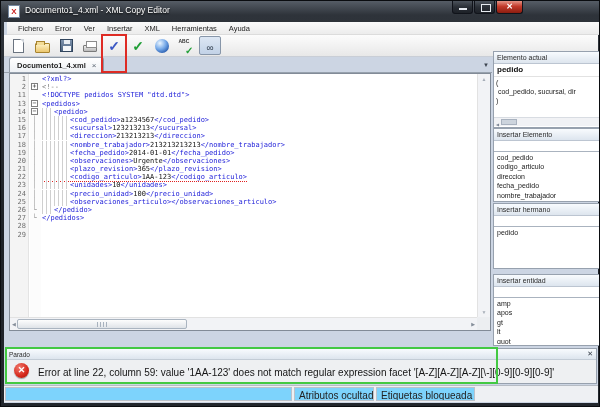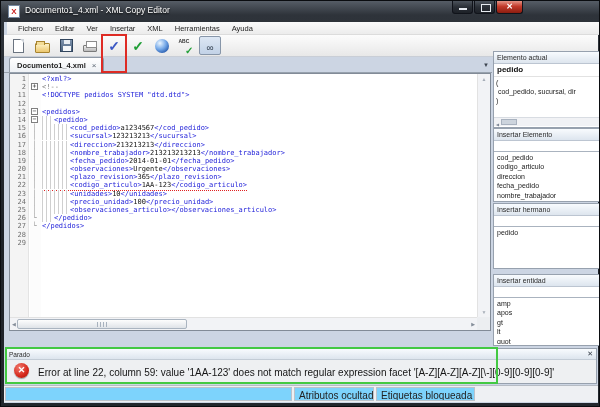--- a/index.html
+++ b/index.html
@@ -147,21 +147,21 @@
       <span class="wb minb"></span>
       <span class="wb maxb"></span>
       <span class="wb close"></span>
     </span>
   </div>
 
   <div class="client"></div>
 
   <div class="menubar" id="menubar">
       <span class="menu-item">Fichero</span>
-      <span class="menu-item">Editar</span>
+      <span class="menu-item">Error</span>
       <span class="menu-item">Ver</span>
       <span class="menu-item">Insertar</span>
       <span class="menu-item">XML</span>
       <span class="menu-item">Herramientas</span>
       <span class="menu-item">Ayuda</span>
     </div>
 
   <div class="toolbar" id="toolbar">
       <span class="tbtn">
         <span class="ic i-new-document"></span>
@@ -200,21 +200,20 @@
     <span class="tab-dd"></span>
   </div>
 
   <div class="editor">
     <div class="ed-margin-bg"></div>
     <div class="ed-fold-bg"></div>
     <div id="lines">
         <div class="ed-row"><span class="ed-num">1</span><span class="ed-fold"></span><span class="ed-text"><span class="seg-t">&lt;?xml?&gt;</span></span></div>
         <div class="ed-row"><span class="ed-num">2</span><span class="ed-fold"><span class="fbox">+</span></span><span class="ed-text"><span class="seg-c">&lt;!--</span></span></div>
         <div class="ed-row"><span class="ed-num">11</span><span class="ed-fold"></span><span class="ed-text"><span class="seg-t">&lt;!DOCTYPE pedidos SYSTEM "dtd.dtd"&gt;</span></span></div>
-        <div class="ed-row"><span class="ed-num">12</span><span class="ed-fold"></span><span class="ed-text"></span></div>
         <div class="ed-row"><span class="ed-num">13</span><span class="ed-fold"><span class="fbox">−</span></span><span class="ed-text"><span class="seg-t">&lt;pedidos&gt;</span></span></div>
         <div class="ed-row"><span class="ed-num">14</span><span class="ed-fold"><span class="fbox">−</span></span><span class="ed-text"><span class="ig"></span><span class="ig"></span><span class="ig"></span><span class="seg-t">&lt;pedido&gt;</span></span></div>
         <div class="ed-row"><span class="ed-num">15</span><span class="ed-fold"><span class="fline">│</span></span><span class="ed-text"><span class="ig"></span><span class="ig"></span><span class="ig"></span><span class="ig"></span><span class="ig"></span><span class="ig"></span><span class="ig"></span><span class="seg-t">&lt;cod_pedido&gt;</span><span class="seg-v">a1234567</span><span class="seg-t">&lt;/cod_pedido&gt;</span></span></div>
         <div class="ed-row"><span class="ed-num">16</span><span class="ed-fold"><span class="fline">│</span></span><span class="ed-text"><span class="ig"></span><span class="ig"></span><span class="ig"></span><span class="ig"></span><span class="ig"></span><span class="ig"></span><span class="ig"></span><span class="seg-t">&lt;sucursal&gt;</span><span class="seg-v">123213213</span><span class="seg-t">&lt;/sucursal&gt;</span></span></div>
         <div class="ed-row"><span class="ed-num">17</span><span class="ed-fold"><span class="fline">│</span></span><span class="ed-text"><span class="ig"></span><span class="ig"></span><span class="ig"></span><span class="ig"></span><span class="ig"></span><span class="ig"></span><span class="ig"></span><span class="seg-t">&lt;direccion&gt;</span><span class="seg-v">213213213</span><span class="seg-t">&lt;/direccion&gt;</span></span></div>
         <div class="ed-row"><span class="ed-num">18</span><span class="ed-fold"><span class="fline">│</span></span><span class="ed-text"><span class="ig"></span><span class="ig"></span><span class="ig"></span><span class="ig"></span><span class="ig"></span><span class="ig"></span><span class="ig"></span><span class="seg-t">&lt;nombre_trabajador&gt;</span><span class="seg-v">213213213213</span><span class="seg-t">&lt;/nombre_trabajador&gt;</span></span></div>
         <div class="ed-row"><span class="ed-num">19</span><span class="ed-fold"><span class="fline">│</span></span><span class="ed-text"><span class="ig"></span><span class="ig"></span><span class="ig"></span><span class="ig"></span><span class="ig"></span><span class="ig"></span><span class="ig"></span><span class="seg-t">&lt;fecha_pedido&gt;</span><span class="seg-v">2014-01-01</span><span class="seg-t">&lt;/fecha_pedido&gt;</span></span></div>
         <div class="ed-row"><span class="ed-num">20</span><span class="ed-fold"><span class="fline">│</span></span><span class="ed-text"><span class="ig"></span><span class="ig"></span><span class="ig"></span><span class="ig"></span><span class="ig"></span><span class="ig"></span><span class="ig"></span><span class="seg-t">&lt;observaciones&gt;</span><span class="seg-v">Urgente</span><span class="seg-t">&lt;/observaciones&gt;</span></span></div>
         <div class="ed-row"><span class="ed-num">21</span><span class="ed-fold"><span class="fline">│</span></span><span class="ed-text"><span class="ig"></span><span class="ig"></span><span class="ig"></span><span class="ig"></span><span class="ig"></span><span class="ig"></span><span class="ig"></span><span class="seg-t">&lt;plazo_revision&gt;</span><span class="seg-v">365</span><span class="seg-t">&lt;/plazo_revision&gt;</span></span></div>
         <div class="ed-row"><span class="ed-num">22</span><span class="ed-fold"><span class="fline">│</span></span><span class="ed-text"><span class="errline"><span class="ig"></span><span class="ig"></span><span class="ig"></span><span class="ig"></span><span class="ig"></span><span class="ig"></span><span class="ig"></span><span class="seg-t">&lt;codigo_articulo&gt;</span><span class="seg-v">1AA-123</span><span class="seg-t">&lt;/codigo_articulo&gt;</span></span></span></div>

